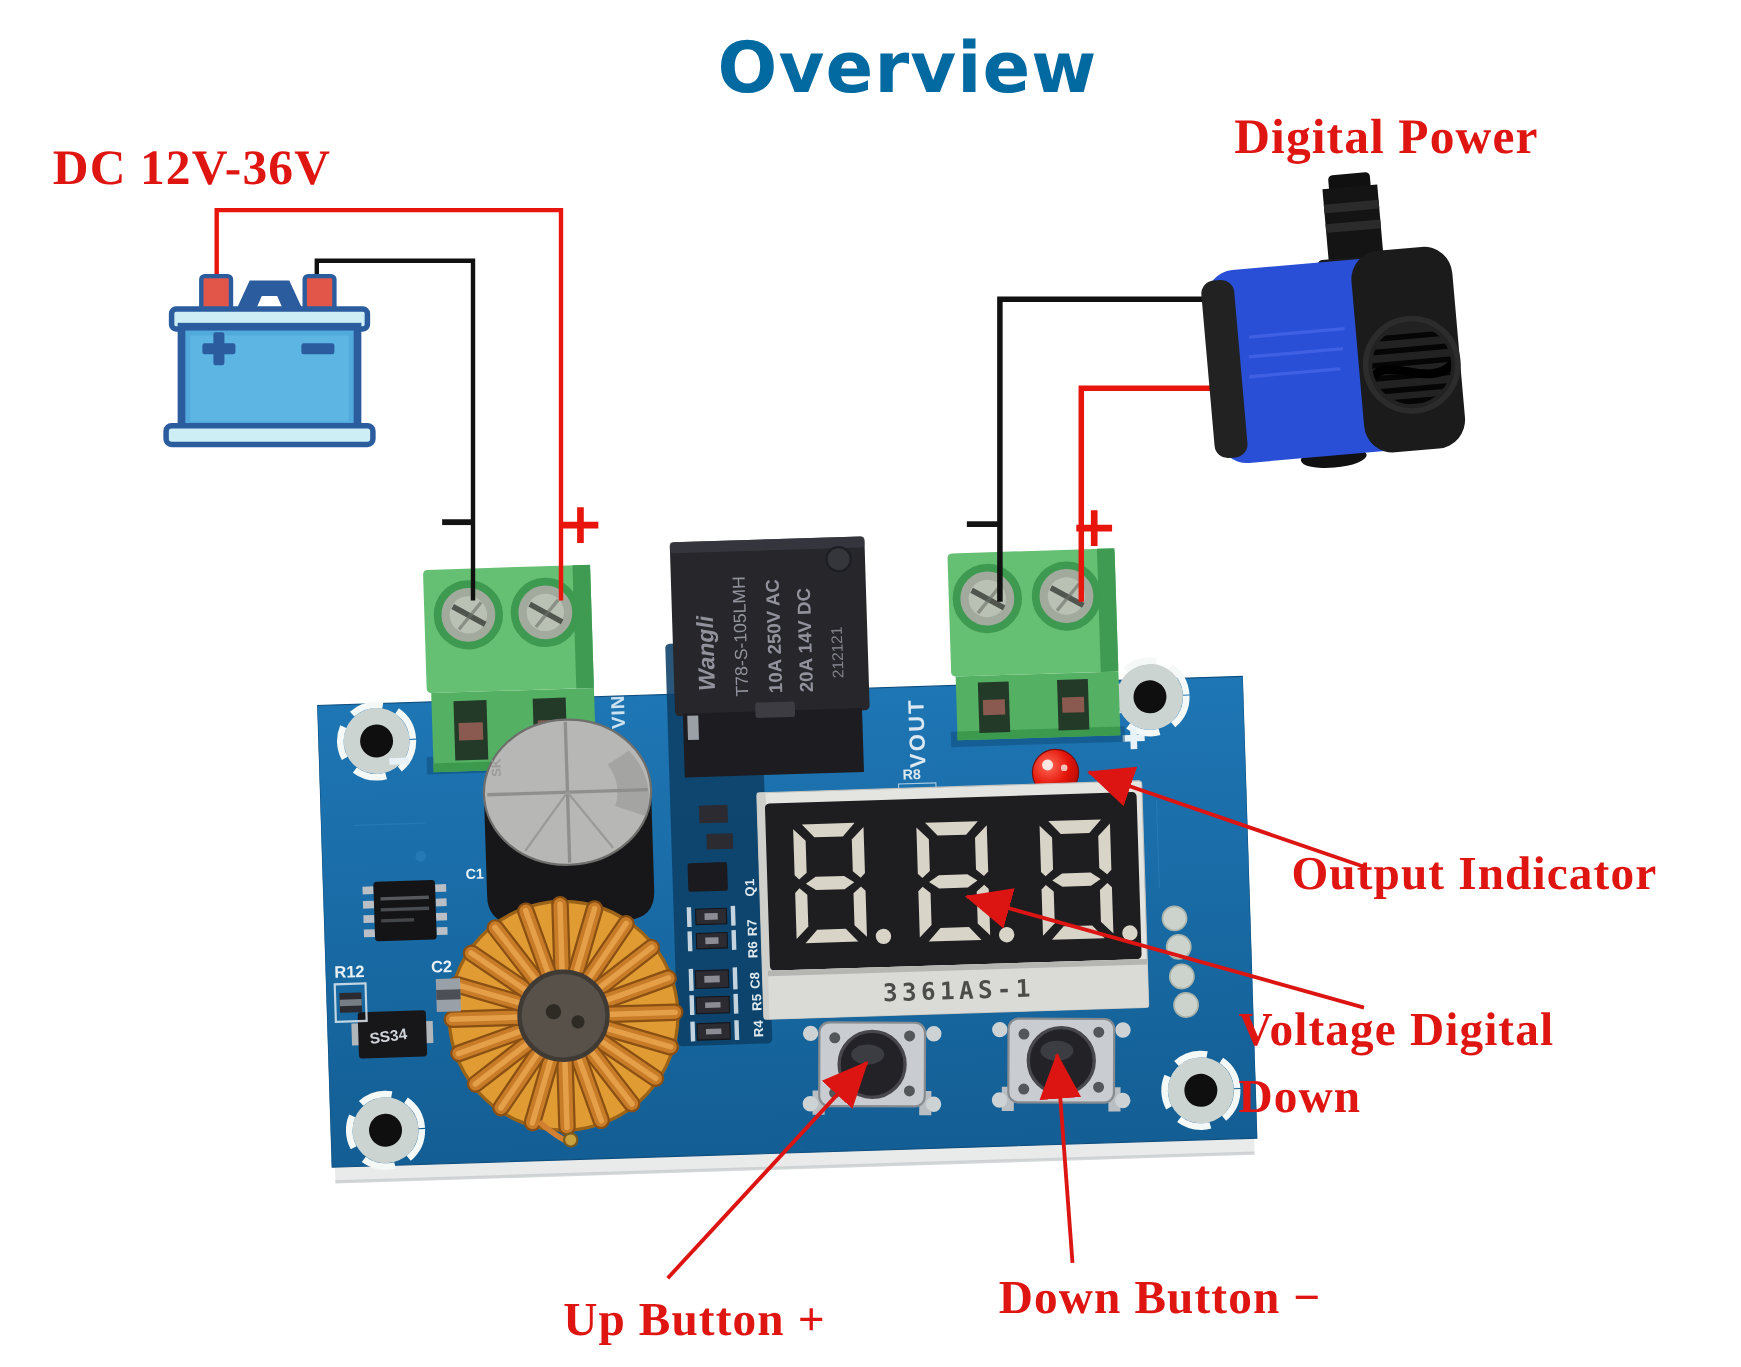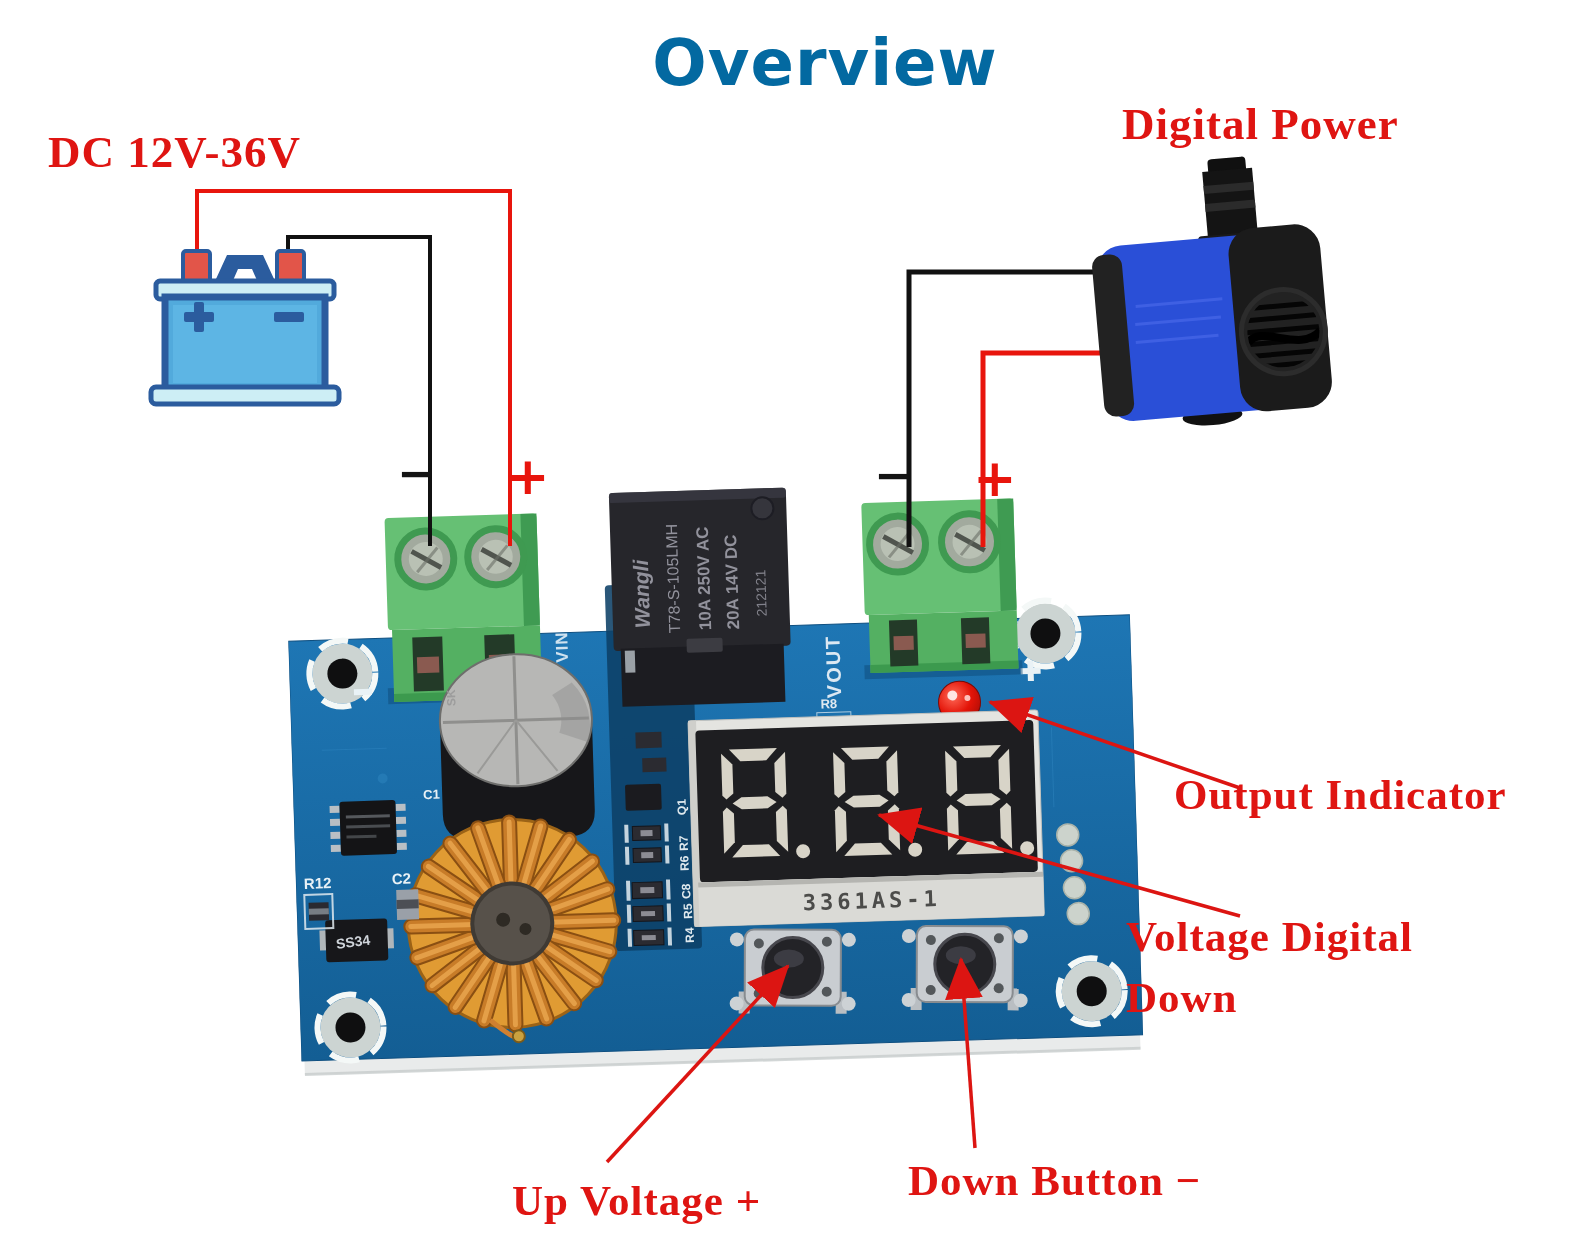--- a/index.html
+++ b/index.html
@@ -380,14 +380,14 @@
 </svg>
 
 <div id="title" class="abs lblz">Overview</div>
 <div id="lbl-dc" class="abs lblz redlbl">DC 12V-36V</div>
 <div id="lbl-outpower" class="abs lblz redlbl">Digital Power</div>
 <div id="lbl-outind" class="abs lblz redlbl">Output Indicator</div>
 <div id="lbl-vdt" class="abs lblz redlbl">
   <div>Voltage Digital</div>
   <div>Down</div>
 </div>
-<div id="lbl-up" class="abs lblz redlbl">Up Voltage +</div>
+<div id="lbl-up" class="abs lblz redlbl">Up Button +</div>
 <div id="lbl-down" class="abs lblz redlbl">Down Button −</div>
 
 </body></html>

